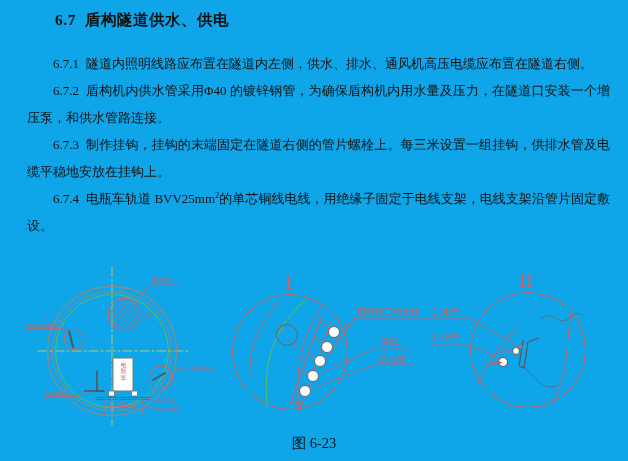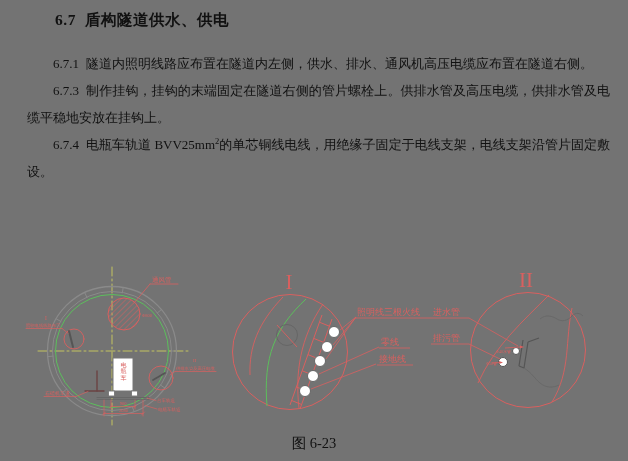--- a/index.html
+++ b/index.html
@@ -1,18 +1,18 @@
 <!DOCTYPE html>
 <html><head>
 <meta charset="utf-8">
 <style>
   * { margin:0; padding:0; box-sizing:border-box; }
   html,body { background:#ffffff; }
   .page {
-    position:relative; width:628px; height:461px; background:#737373; overflow:hidden;
+    position:relative; width:628px; height:461px; background:#0ea5e9; overflow:hidden;
     font-family:"Liberation Serif","DejaVu Serif",serif; color:#111;
   }
   .heading {
     position:absolute; top:10px; left:55px; font-size:15.5px; font-weight:bold;
     letter-spacing:0.5px; white-space:nowrap;
   }
   .heading .hnum { margin-right:9px; }
   .bodytext {
     position:absolute; top:50px; left:27px; width:583px;
     font-size:13px; line-height:27px; text-align:justify;
@@ -34,21 +34,22 @@
 <body>
 
 <div class="page">
 
   <div class="heading">
     <span class="hnum">6.7</span><span>盾构隧道供水、供电</span>
   </div>
 
   <div class="bodytext">
     <p><span class="pnum">6.7.1</span><span>隧道内照明线路应布置在隧道内左侧，供水、排水、通风机高压电缆应布置在隧道右侧。</span></p>
-    <p><span class="pnum">6.7.3</span><span>制作挂钩，挂钩的末端固定在隧道右侧的管片螺栓上。供排水管及高压电缆，供排水管及电缆平稳地安放在挂钩上。</span></p>
+    <p><span class="pnum">6.7.2</span><span>盾构机内供水管采用Φ40 的镀锌钢管，为确保盾构机内用水量及压力，在隧道口安装一个增压泵，和供水管路连接。</span></p>
+    <p><span class="pnum">6.7.3</span><span>制作挂钩，挂钩的末端固定在隧道右侧的管片螺栓上。每三米设置一组挂钩，供排水管及电缆平稳地安放在挂钩上。</span></p>
     <p><span class="pnum">6.7.4</span><span>电瓶车轨道 BVV25mm</span><sup>2</sup><span>的单芯铜线电线，用绝缘子固定于电线支架，电线支架沿管片固定敷设。</span></p>
   </div>
 
   <svg class="figure-svg" width="628" height="178" viewBox="0 0 628 178">
     <defs>
       <pattern id="hatch" width="4" height="4" patternUnits="userSpaceOnUse" patternTransform="rotate(45)">
         <line x1="0" y1="0" x2="0" y2="4" stroke="#d9605f" stroke-width="1"></line>
       </pattern>
     </defs>
 

